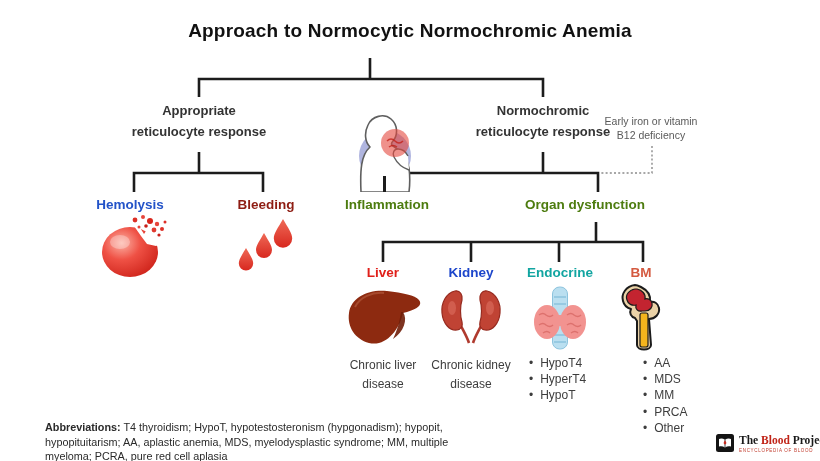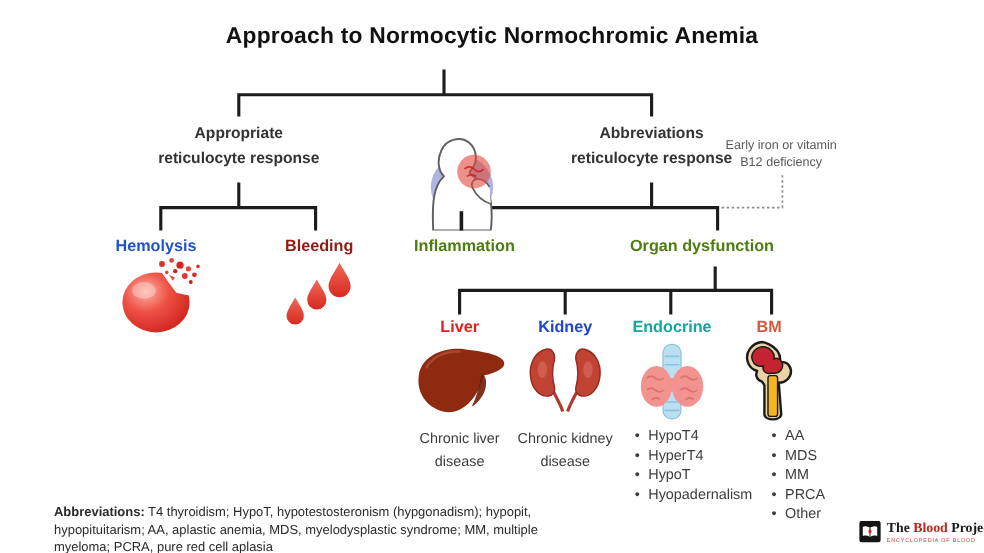--- a/index.html
+++ b/index.html
@@ -48,21 +48,21 @@
     <path d="M652 146 V173 H600" stroke="#8a8a8a" stroke-width="1.4" stroke-dasharray="2 2.2" fill="none"></path>
   </svg>
 
   <div class="title">Approach to Normocytic Normochromic Anemia</div>
 
   <div class="lbl branch-lbl" style="left:199px;">
     <div>Appropriate</div>
     <div>reticulocyte response</div>
   </div>
   <div class="lbl branch-lbl" style="left:543px;">
-    <div>Abbreviations</div>
+    <div>Normochromic</div>
     <div>reticulocyte response</div>
   </div>
   <div class="lbl note-lbl" style="left:651px;">
     <div>Early iron or vitamin</div>
     <div>B12 deficiency</div>
   </div>
 
   <div class="lbl cause-lbl" style="left: 130px; color: rgb(35, 83, 200);">Hemolysis</div>
   <div class="lbl cause-lbl" style="left: 266px; color: rgb(142, 29, 19);">Bleeding</div>
   <div class="lbl cause-lbl" style="left:387px;">Inflammation</div>
@@ -162,21 +162,20 @@
   </div>
   <div class="lbl detail" style="left:471px;">
     <div>Chronic kidney</div>
     <div>disease</div>
   </div>
 
   <div class="bullets" style="left:529px;">
     <div class="bi">HypoT4</div>
     <div class="bi">HyperT4</div>
     <div class="bi">HypoT</div>
-    <div class="bi">Hyopadernalism</div>
   </div>
   <div class="bullets" style="left:643px;">
     <div class="bi">AA</div>
     <div class="bi">MDS</div>
     <div class="bi">MM</div>
     <div class="bi">PRCA</div>
     <div class="bi">Other</div>
   </div>
 
   <div class="abbrev">

